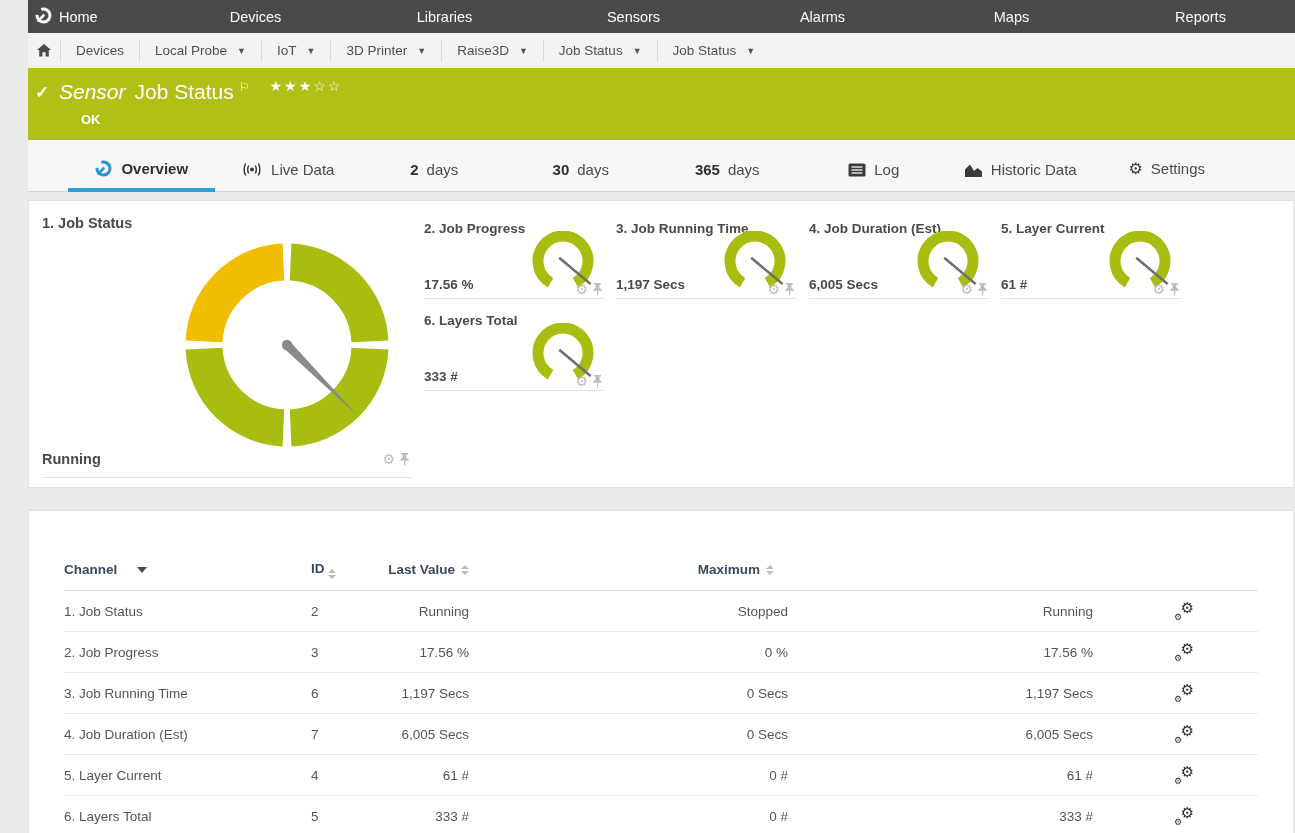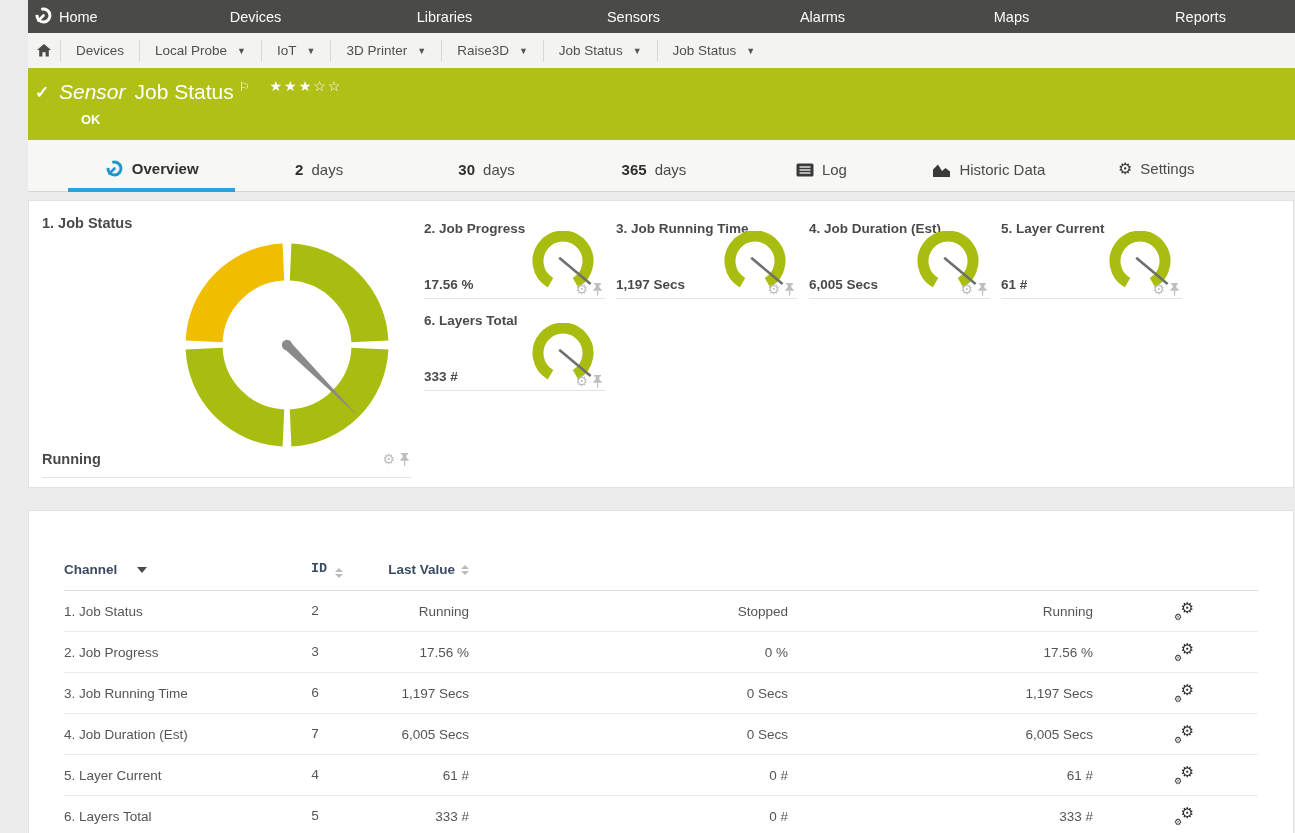--- a/index.html
+++ b/index.html
@@ -56,21 +56,21 @@
   .mini-title { position:absolute; left:0; top:2px; font-size:13.5px; font-weight:600; color:#4a4a4a; white-space:nowrap; }
   .mini-svg { position:absolute; right:8px; top:12px; }
   .mini-value { position:absolute; left:0; top:58px; font-size:13.5px; font-weight:600; color:#4a4a4a; }
   .mini-icons { position:absolute; right:2px; top:62px; }
 
   
   .tablewrap { padding:38px 35px 0 35px; }
   .thead { display:flex; align-items:center; height:42px; border-bottom:1px solid #dedede; font-size:13.5px; font-weight:bold; color:#3b4a63; }
   .trow { display:flex; align-items:center; height:41px; border-bottom:1px solid #eaeaea; font-size:13.5px; color:#555; }
   .c-channel { width:247px; display:flex; align-items:center; gap:18px; }
-  .c-id { width:58px;font-family:Liberation Mono, monospace; }
+  .c-id { width:58px; }
   .c-last { width:100px; text-align:right; display:block; }
   .c-min { width:319px; text-align:right; display:block; }
   .c-max { width:305px; text-align:right; display:block; }
   .c-gear { flex:1; display:flex; justify-content:flex-end; padding-right:64px; }
   .thead .c-last,.thead .c-min,.thead .c-max { display:flex; justify-content:flex-end; align-items:center; gap:6px; }
   .sort { display:inline-flex; flex-direction:column; gap:2px; }
   .sort i { display:block; width:0; height:0; border-left:4px solid transparent; border-right:4px solid transparent; }
   .sort .up { border-bottom:4px solid #bcbcbc; }
   .sort .dn { border-top:4px solid #bcbcbc; }
   .hdr-caret { display:inline-block; width:0; height:0; border-left:5px solid transparent; border-right:5px solid transparent; border-top:6px solid #4a4a4a; margin-left:2px; }
@@ -148,20 +148,29 @@
     <div class="tab active">
       <span class="ico">
         <svg width="19" height="19" viewBox="0 0 19 19">
             <path d="M 7.3 3.4 A 6.5 6.5 0 1 1 3.0 8.9" fill="none" stroke="#2196ca" stroke-width="3"></path>
             <line x1="9.5" y1="9.5" x2="4.4" y2="14.6" stroke="#2196ca" stroke-width="2.6" stroke-linecap="round"></line>
           </svg>
       </span>
       <span>Overview</span>
     </div>
     <div class="tab">
+      <span class="ico">
+        <svg width="22" height="17" viewBox="0 0 22 17">
+            <circle cx="11" cy="8.5" r="2" fill="#3a3a3a"></circle>
+            <path d="M7.7 4.5 Q5.6 8.5 7.7 12.5 M4.6 2.5 Q1.6 8.5 4.6 14.5 M14.3 4.5 Q16.4 8.5 14.3 12.5 M17.4 2.5 Q20.4 8.5 17.4 14.5" fill="none" stroke="#3a3a3a" stroke-width="1.5"></path>
+          </svg>
+      </span>
+      <span>Live Data</span>
+    </div>
+    <div class="tab">
         <b>2</b>
         <span>days</span>
       </div>
     <div class="tab">
         <b>30</b>
         <span>days</span>
       </div>
     <div class="tab">
         <b>365</b>
         <span>days</span>
@@ -306,20 +315,27 @@
               <i class="up"></i>
               <i class="dn"></i>
             </span></span>
         <span class="c-last">
             <span>Last Value</span>
             <span class="sort">
               <i class="up"></i>
               <i class="dn"></i>
             </span>
           </span>
+        <span class="c-max">
+            <span>Maximum</span>
+            <span class="sort">
+              <i class="up"></i>
+              <i class="dn"></i>
+            </span>
+          </span>
         <span class="c-gear"></span>
       </div>
 
       <div class="trow">
         <span class="c-channel">1. Job Status</span>
         <span class="c-id">2</span>
         <span class="c-last">Running</span>
         <span class="c-min">Stopped</span>
         <span class="c-max">Running</span>
         <span class="c-gear">

